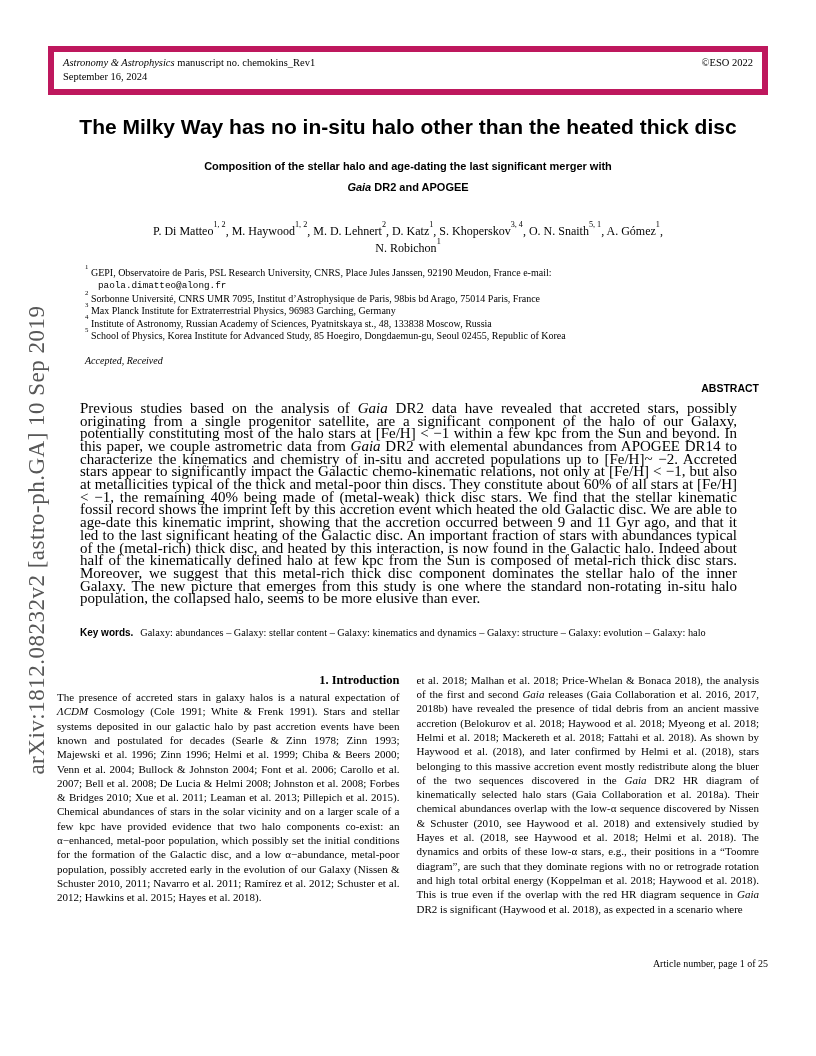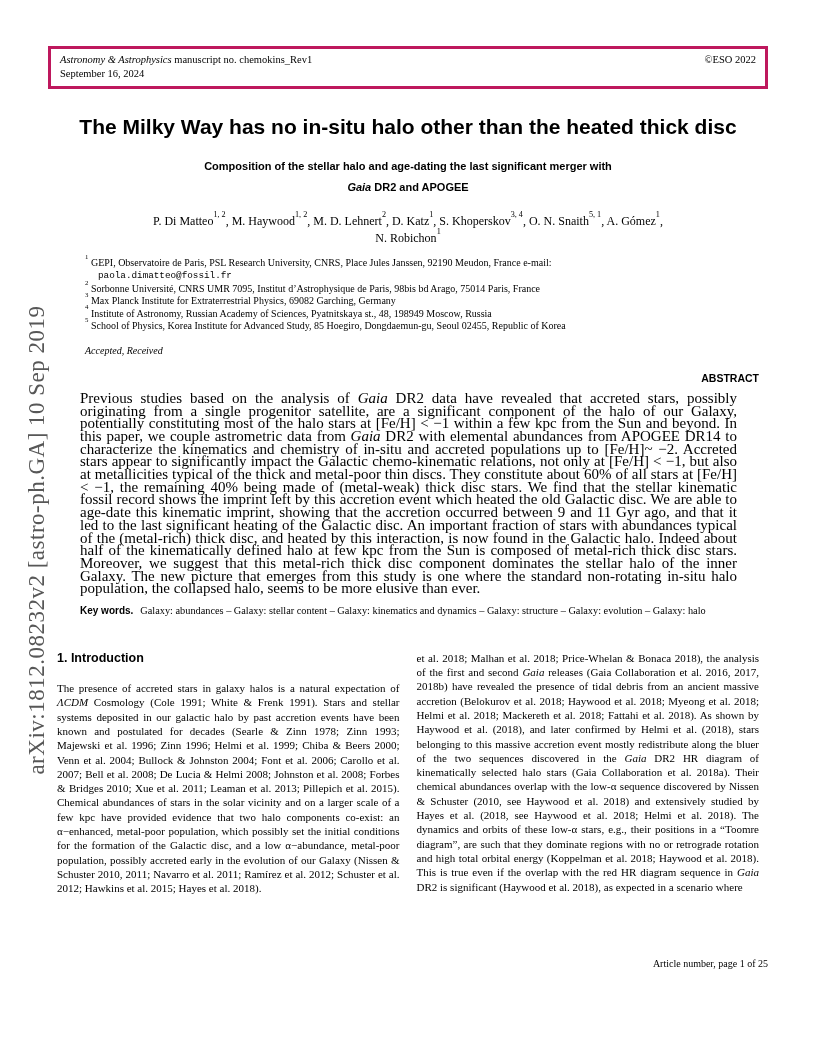--- a/index.html
+++ b/index.html
@@ -20,21 +20,21 @@
     font-family:"Liberation Serif", serif;
     font-size:23px;
     letter-spacing:0.5px;
     color:#575757;
   }
 
   
   .header-box {
     position:absolute;
     top:46px; left:48px; width:720px;
-    border:3px solid #be185d;
+    border:6px solid #be185d;
     padding:4px 9px 6px 9px;
     display:flex;
     justify-content:space-between;
     align-items:flex-start;
     font-size:10.5px;
     line-height:13.5px;
   }
 
   .content {
     position:absolute;
@@ -54,21 +54,21 @@
   .subtitle {
     margin-top:16px;
     text-align:center;
     font-family:"Liberation Sans", sans-serif;
     font-weight:bold;
     font-size:11px;
     line-height:21px;
   }
 
   .authors {
-    margin-top:15px;
+    margin-top:25px;
     text-align:center;
     font-size:12px;
     line-height:17px;
   }
 
   .affils {
     margin:10px 18px 0 28px;
     font-size:10px;
     line-height:12.4px;
     text-align:justify;
@@ -92,21 +92,21 @@
 
   .abs-body {
     margin:8px 22px 0 23px;
     text-align:justify;
     font-size:15px;
     line-height:12.7px;
     font-family:Liberation Serif, serif;
   }
 
   .keywords {
-    margin:10px 22px 0 23px;
+    margin:22px 22px 0 23px;
     text-align:justify;
     font-size:10.3px;
     line-height:12.7px;
   }
   .kw-label {
     font-family:"Liberation Sans", sans-serif;
     font-weight:bold;
     font-size:10px;
     margin-right:7px;
   }
@@ -115,25 +115,25 @@
     display:flex;
     gap:17px;
     margin-top:33px;
     font-size:11px;
     line-height:14.3px;
     text-align:justify;
   }
   .col { width:343px; }
 
   .sec-head {
-    font-family:Liberation Sans, sans-serif;
+    font-family:Liberation Serif, serif;
     font-weight:bold;
     font-size:12.5px;
-    margin:0 0 16px 0;
-    text-align:left;
+    margin:0 0 3px 0;
+    text-align:right;
   }
 
   .para { margin:0; }
   .para.indent { text-indent:14px; margin-top:2px; }
 
   sup {
     font-size:68%;
     line-height:0;
     position:relative;
     top:-0.42em;
@@ -170,33 +170,33 @@
 
     <h1 class="title">The Milky Way has no in-situ halo other than the heated thick disc</h1>
 
     <h2 class="subtitle"><span>Composition of the stellar halo and age-dating the last significant merger with</span><br><span style="font-style: italic;">Gaia</span><span> DR2 and APOGEE</span></h2>
 
     <div class="authors"><span>P. Di Matteo</span><sup>1, 2</sup><span>, M. Haywood</span><sup>1, 2</sup><span>, M. D. Lehnert</span><sup>2</sup><span>, D. Katz</span><sup>1</sup><span>, S. Khoperskov</span><sup>3, 4</sup><span>, O. N. Snaith</span><sup>5, 1</sup><span>, A. Gómez</span><sup>1</sup><span>,</span><br><span>N. Robichon</span><sup>1</sup></div>
 
     <div class="affils">
       <div class="affil-row">
         <sup>1</sup>
-        <span><span>GEPI, Observatoire de Paris, PSL Research University, CNRS, Place Jules Janssen, 92190 Meudon, France e-mail:</span><br><span class="mono">paola.dimatteo@fossil.fr</span></span>
+        <span><span>GEPI, Observatoire de Paris, PSL Research University, CNRS, Place Jules Janssen, 92190 Meudon, France e-mail:</span><br><span class="mono">paola.dimatteo@along.fr</span></span>
       </div>
       <div class="affil-row">
         <sup>2</sup>
         <span><span>Sorbonne Université, CNRS UMR 7095, Institut d’Astrophysique de Paris, 98bis bd Arago, 75014 Paris, France</span></span>
       </div>
       <div class="affil-row">
         <sup>3</sup>
-        <span><span>Max Planck Institute for Extraterrestrial Physics, 69082 Garching, Germany</span></span>
+        <span><span>Max Planck Institute for Extraterrestrial Physics, 96983 Garching, Germany</span></span>
       </div>
       <div class="affil-row">
         <sup>4</sup>
-        <span><span>Institute of Astronomy, Russian Academy of Sciences, Pyatnitskaya st., 48, 198949 Moscow, Russia</span></span>
+        <span><span>Institute of Astronomy, Russian Academy of Sciences, Pyatnitskaya st., 48, 133838 Moscow, Russia</span></span>
       </div>
       <div class="affil-row">
         <sup>5</sup>
         <span><span>School of Physics, Korea Institute for Advanced Study, 85 Hoegiro, Dongdaemun-gu, Seoul 02455, Republic of Korea</span></span>
       </div>
     </div>
 
     <div class="received">Accepted, Received</div>
 
     <div class="abs-head">ABSTRACT</div>

